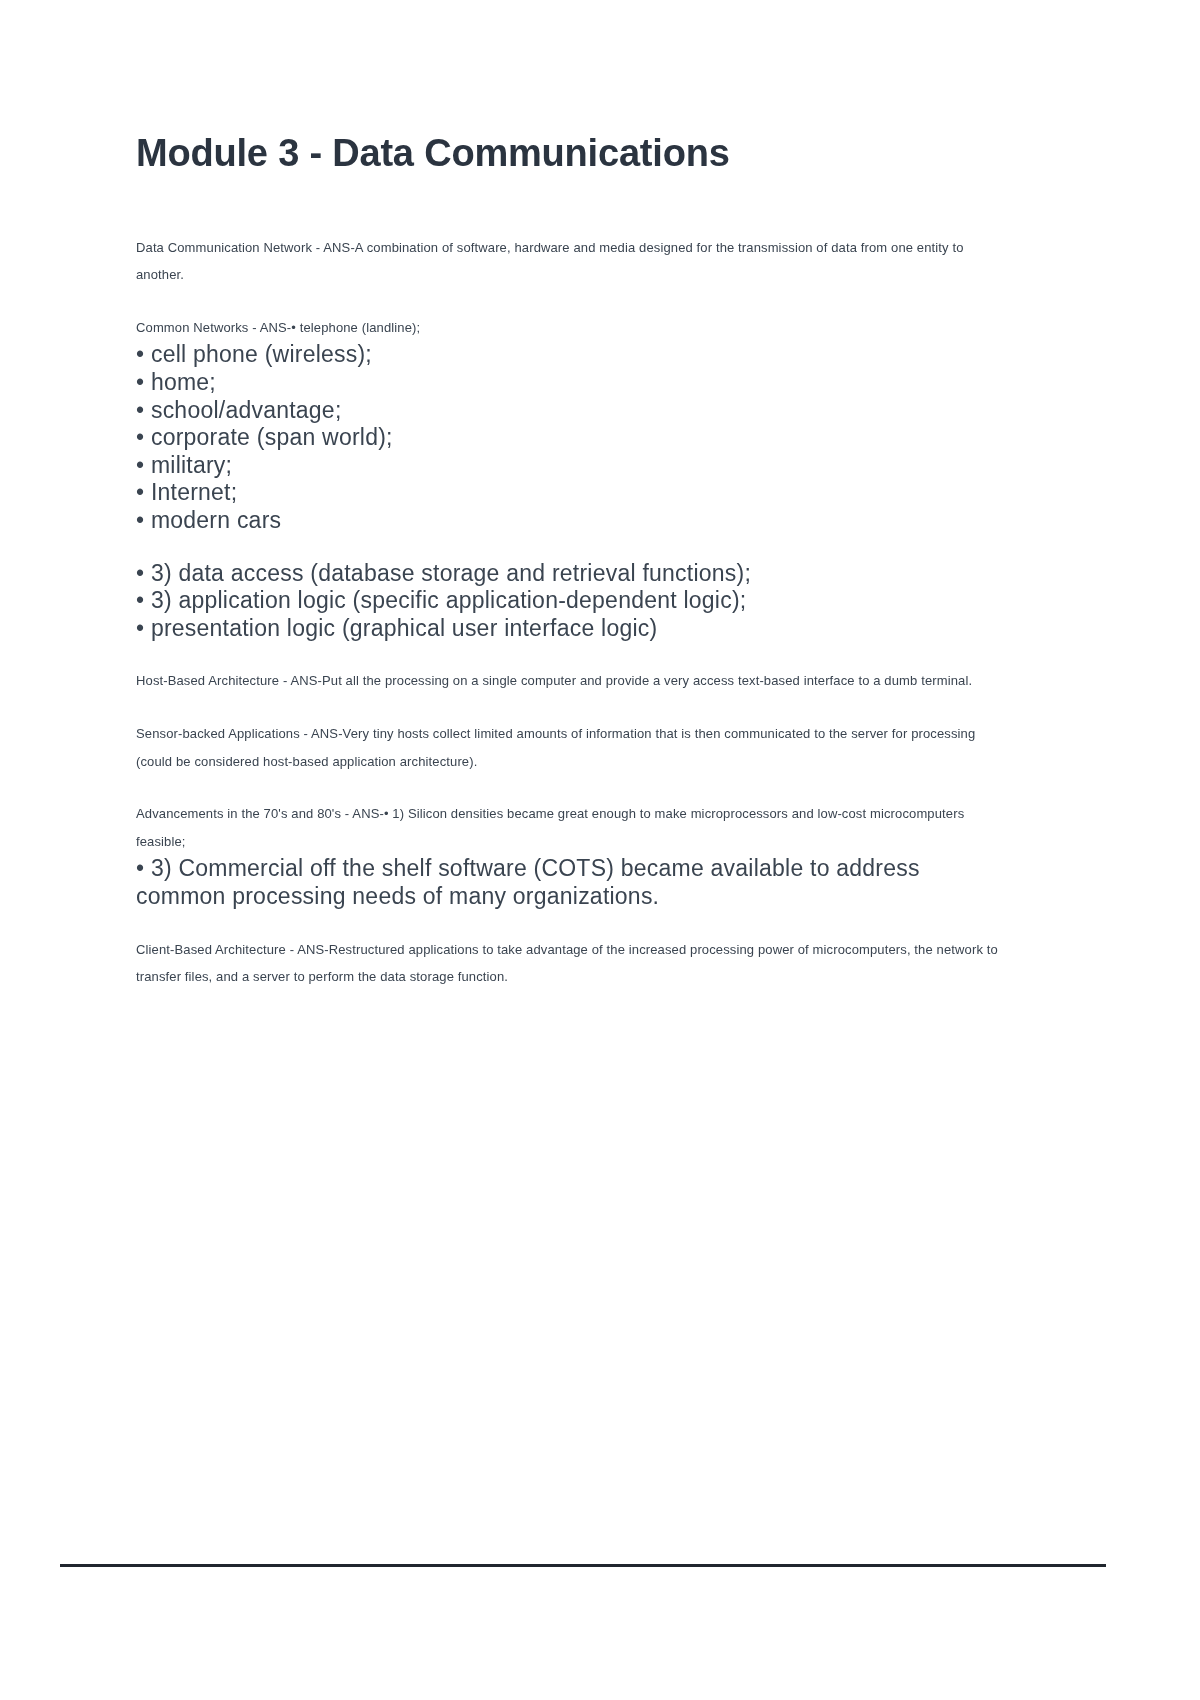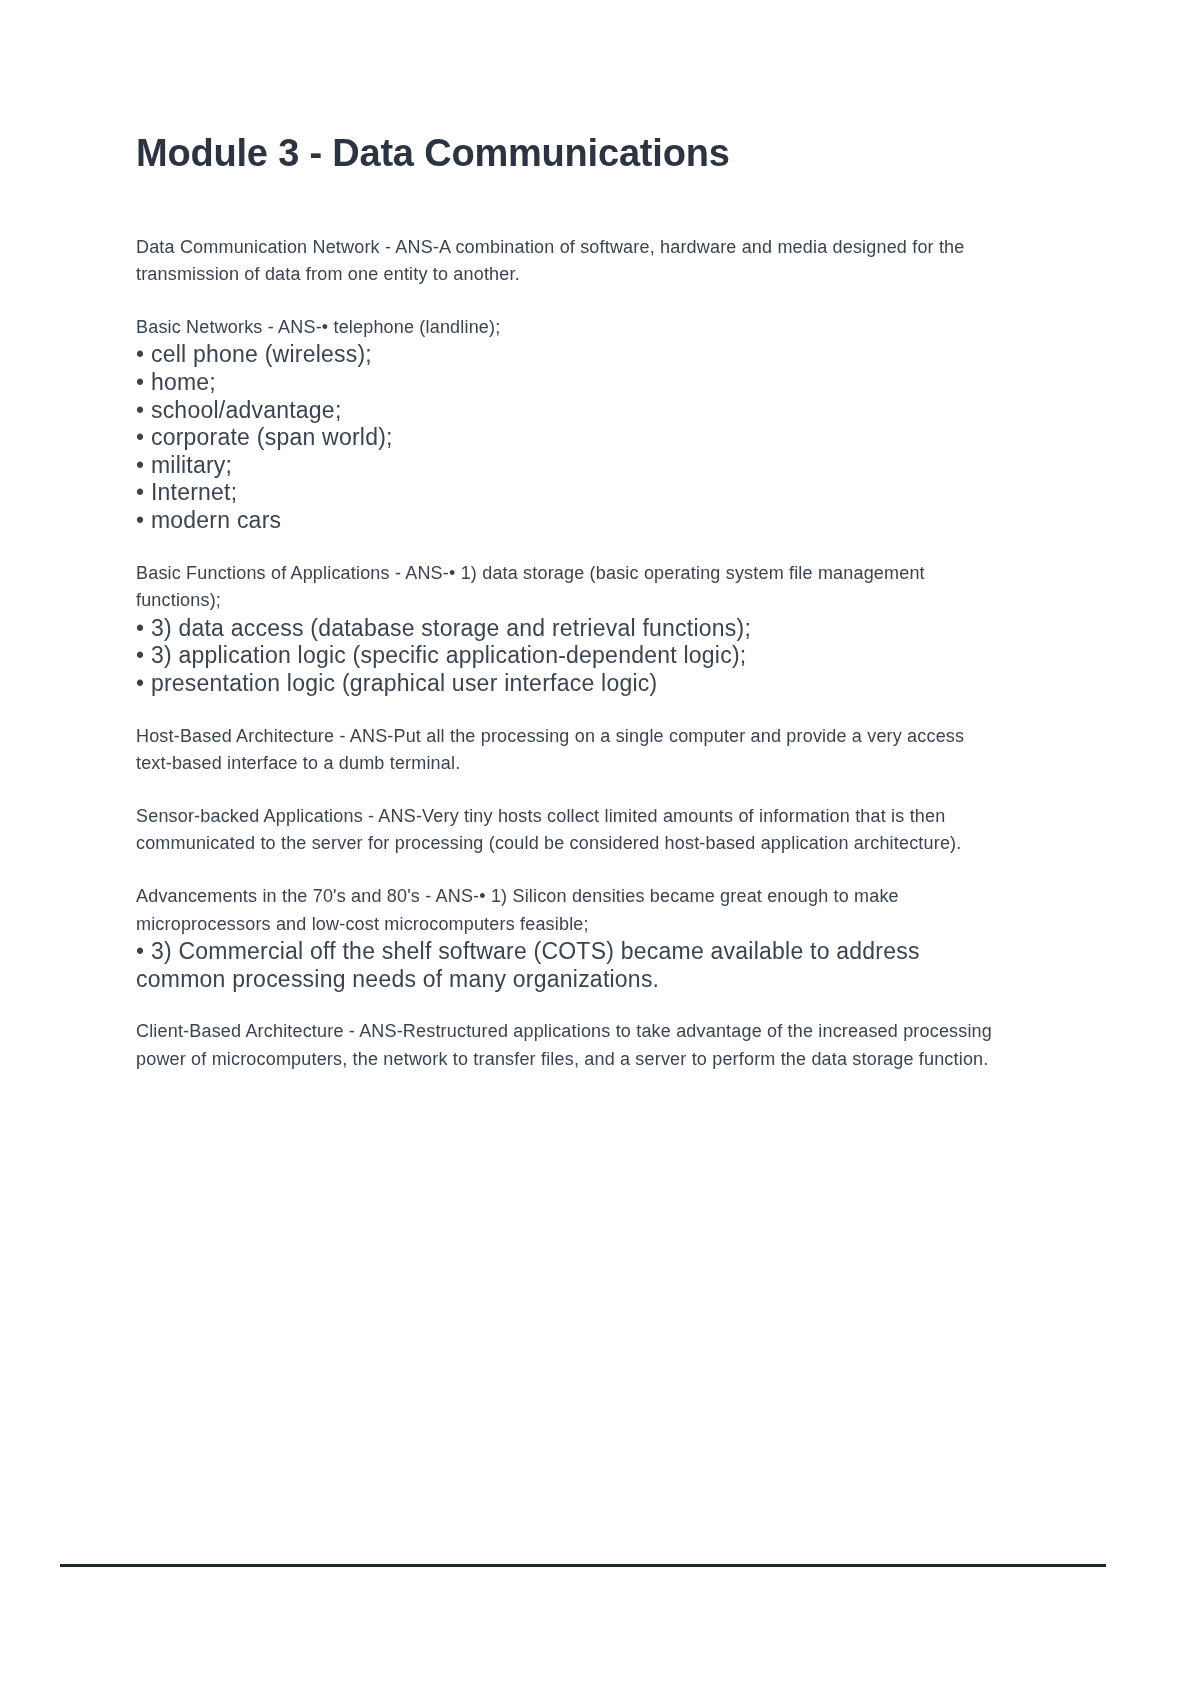--- a/index.html
+++ b/index.html
@@ -40,21 +40,21 @@
     padding-top: 132px;
     line-height: 1.15;
   }
 
   .body-block {
     margin-top: 0;
     padding-top: 58px;
   }
 
   .para {
-    font-size: 18px;
+    font-size: 13px;
     line-height: 27.6px;
     color: #3a4450;
     margin: 0 0 25px 0;
     letter-spacing: 0.01em;
   }
 
   .para.tight {
     margin-bottom: 0;
   }
 
@@ -88,32 +88,31 @@
 
     <h1 class="doc-title">Module 3 - Data Communications</h1>
 
     <div class="body-block">
 
       <div class="group">
         <p class="para">Data Communication Network - ANS-A combination of software, hardware and media designed for the transmission of data from one entity to another.</p>
       </div>
 
       <div class="group">
-        <p class="para tight">Basic Networks - ANS-• telephone (landline);</p>
+        <p class="para tight">Common Networks - ANS-• telephone (landline);</p>
         <p class="bullet-line">• cell phone (wireless);</p>
         <p class="bullet-line">• home;</p>
         <p class="bullet-line">• school/advantage;</p>
         <p class="bullet-line">• corporate (span world);</p>
         <p class="bullet-line">• military;</p>
         <p class="bullet-line">• Internet;</p>
         <p class="bullet-line">• modern cars</p>
       </div>
 
       <div class="group">
-        <p class="para tight">Basic Functions of Applications - ANS-• 1) data storage (basic operating system file management functions);</p>
         <p class="bullet-line">• 3) data access (database storage and retrieval functions);</p>
         <p class="bullet-line">• 3) application logic (specific application-dependent logic);</p>
         <p class="bullet-line">• presentation logic (graphical user interface logic)</p>
       </div>
 
       <div class="group">
         <p class="para">Host-Based Architecture - ANS-Put all the processing on a single computer and provide a very access text-based interface to a dumb terminal.</p>
       </div>
 
 

